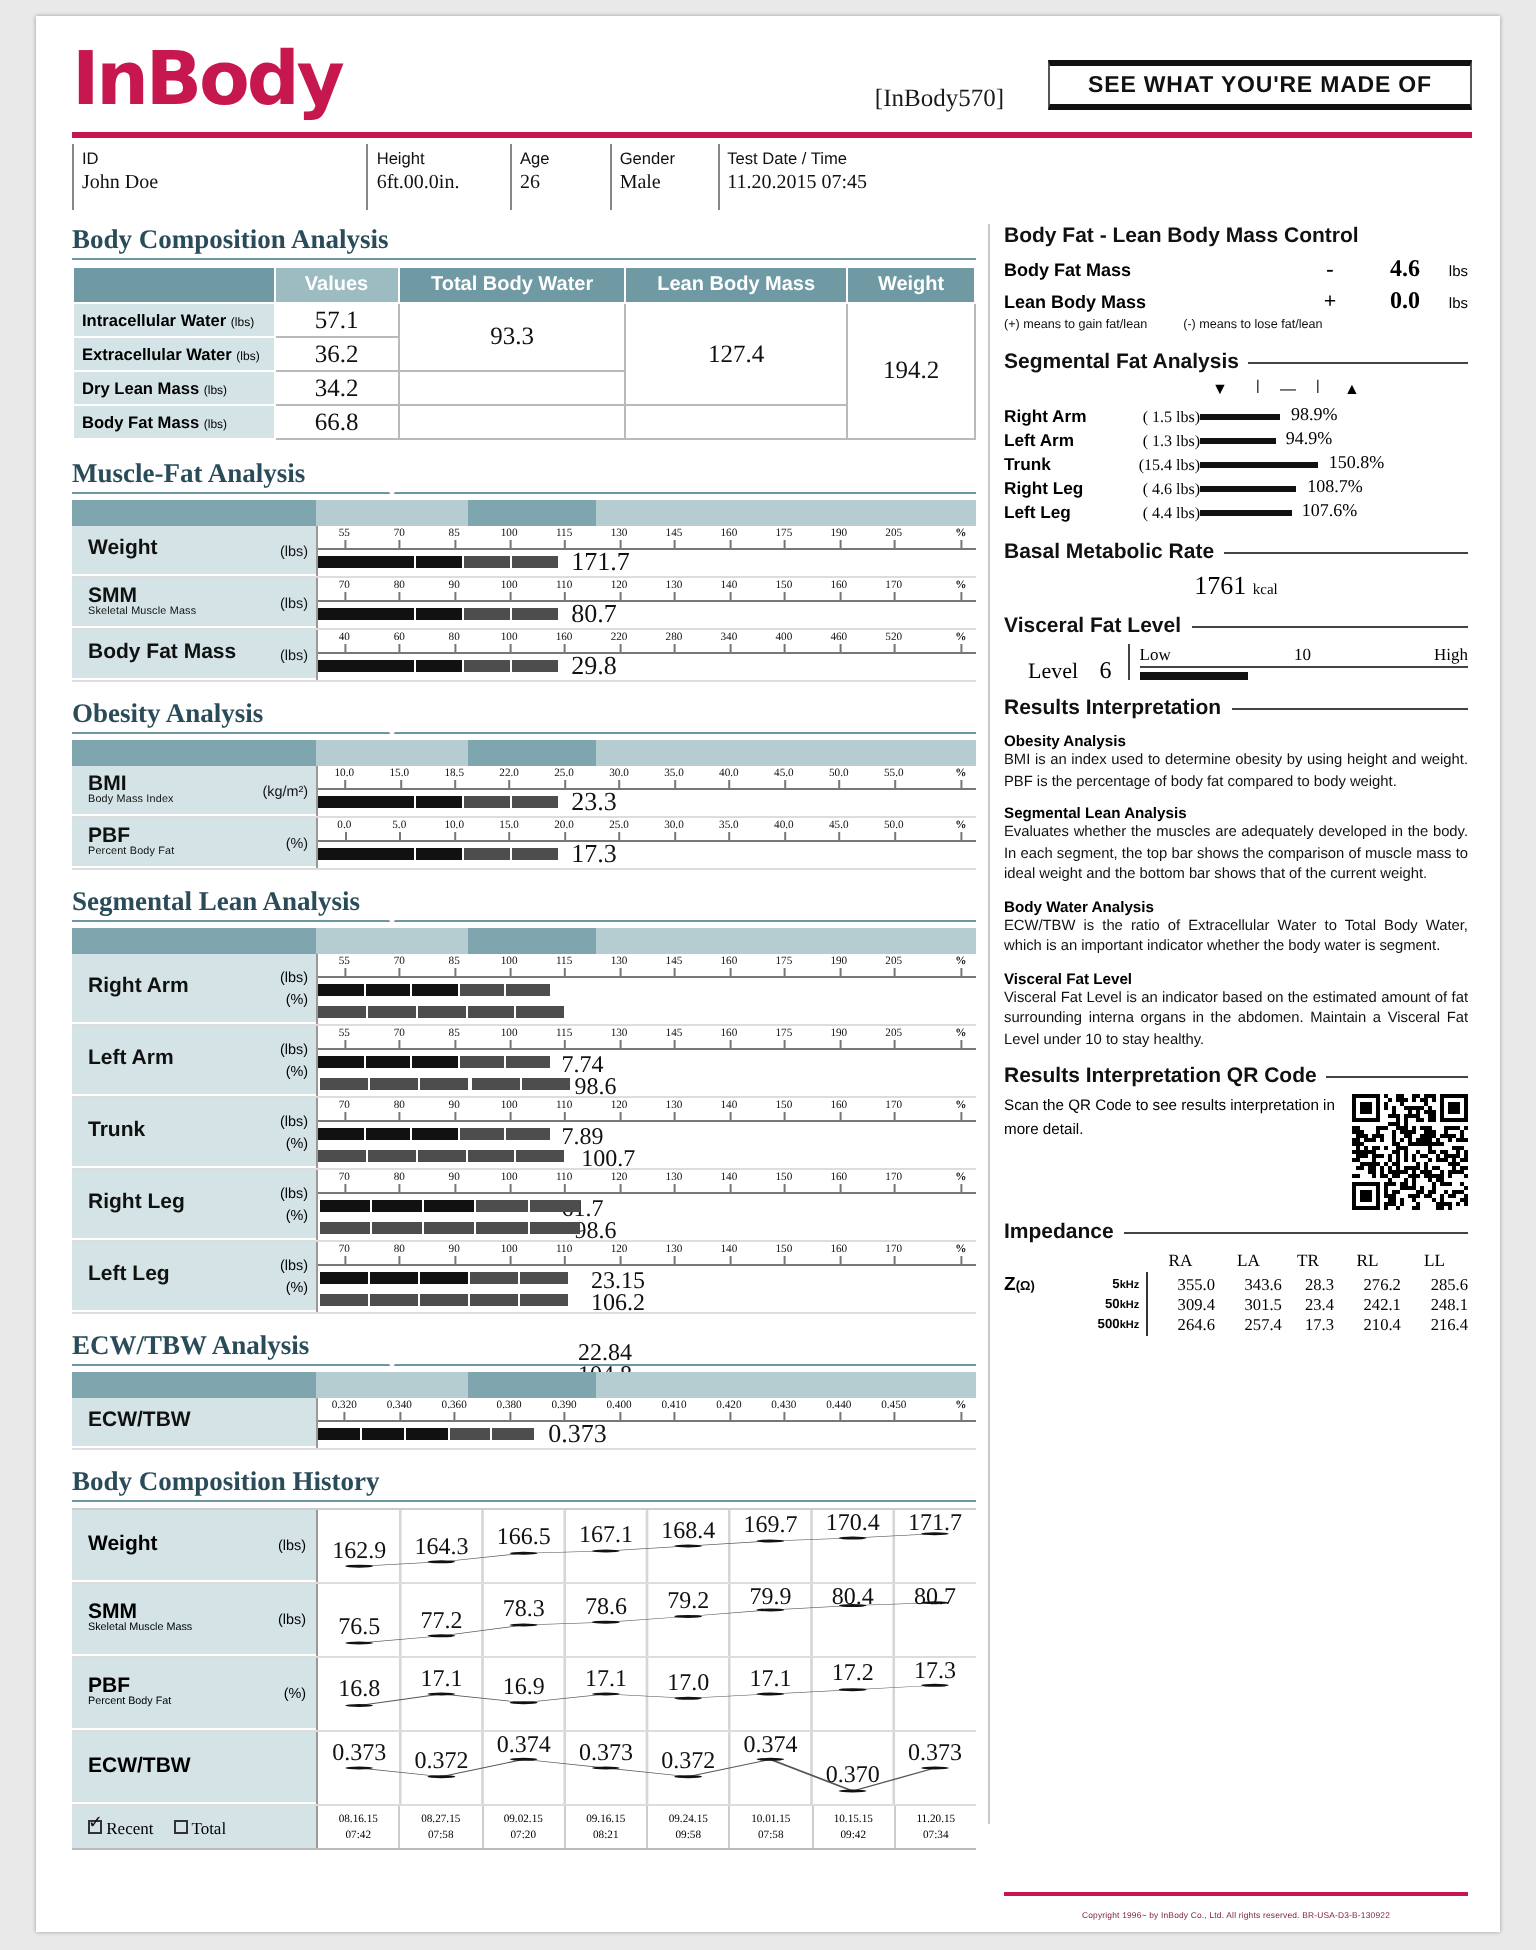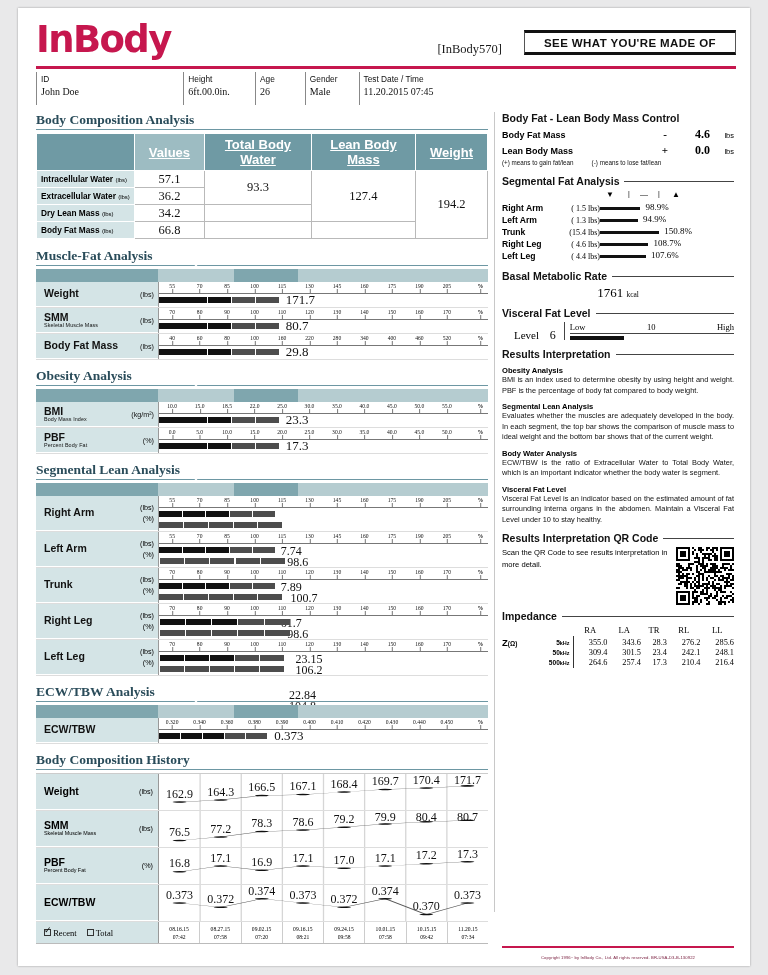--- a/index.html
+++ b/index.html
@@ -47,22 +47,22 @@
   .left { position: absolute; left: 18px; top: 104px; width: 452px; }
   .right { position: absolute; left: 484px; top: 104px; width: 232px; }
   .secttl {
     font-family: "Liberation Serif", serif; font-weight: bold;
     font-size: 13.5px; color: #2a4c5a; border-bottom: 1.6px solid #6d97a3;
     padding-bottom: 1px; margin-bottom: 3px;
   }
   
   table.bca { width: 100%; border-collapse: collapse; font-size: 8px; }
   table.bca th {
-    background: #6f9aa4; color: #fff; font-size: 13px; font-weight: bold;
-    padding: 3px 14px; border: 1px solid #fff; text-align: center; text-decoration: underline;
+    background: #6f9aa4; color: #fff; font-size: 10px; font-weight: bold;
+    padding: 3px 14px; border: 1px solid #fff; text-align: center;
   }
   table.bca th.blank { background: #6f9aa4; }
   table.bca th.vals { background: #9dbcc2; }
   table.bca td.rl {
     background: #d4e4e6; font-weight: bold; font-size: 8.3px;
     padding: 3px 4px; border: 1px solid #fff; white-space: nowrap;
   }
   table.bca td.rl .u { font-size: 6px; font-weight: normal; }
   table.bca td.num {
     border: 1px solid #b9b9b9; text-align: center;

